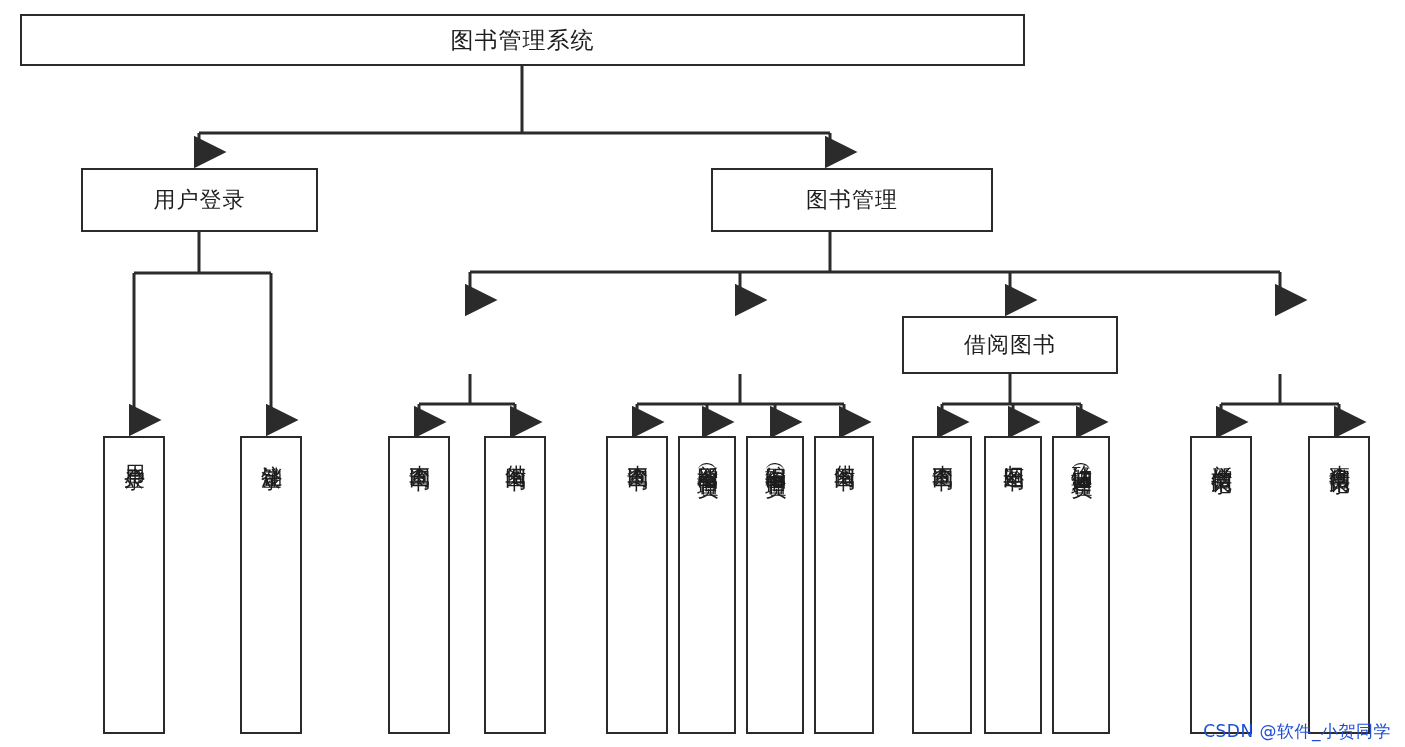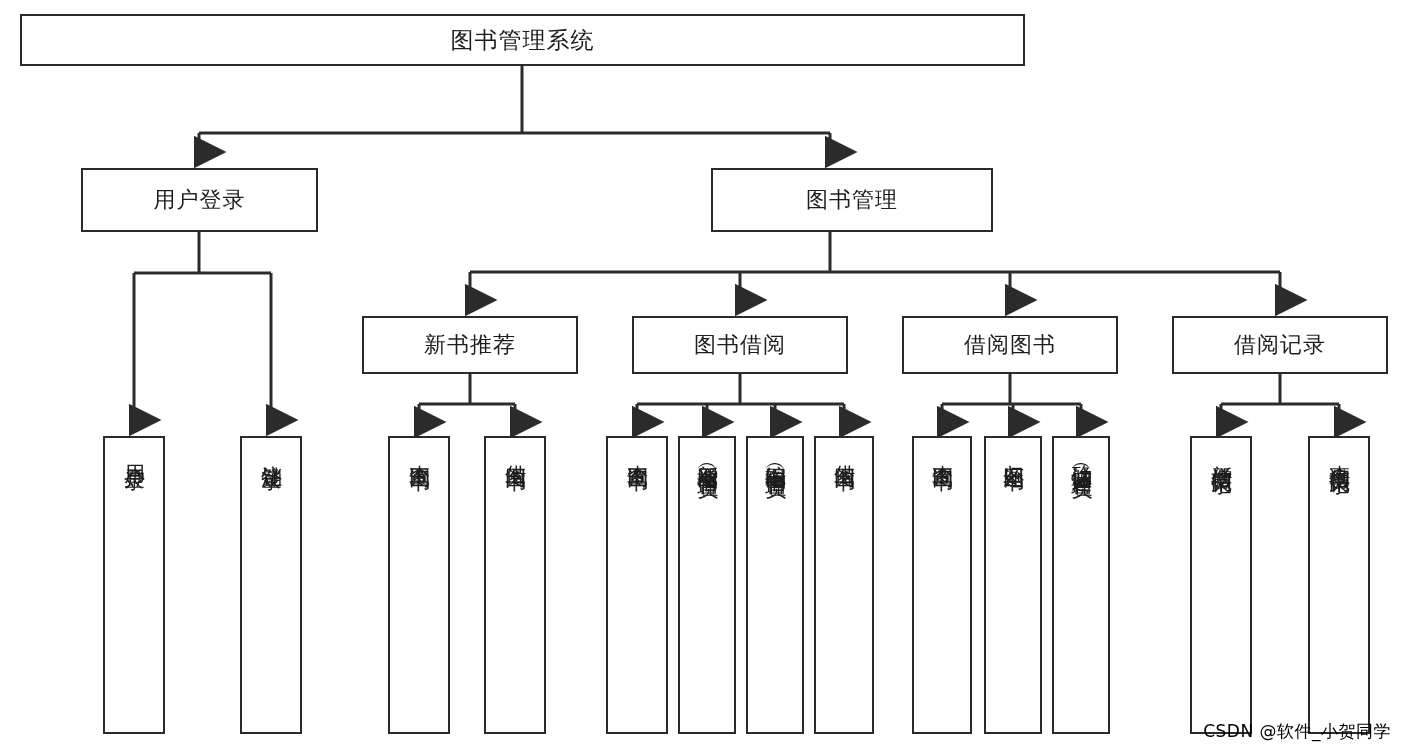--- a/index.html
+++ b/index.html
@@ -52,21 +52,21 @@
     line-height:1.22;
     letter-spacing:2px;
     white-space:normal;
     max-height:270px;
   }
   #watermark{
     position:absolute;
     right:14px;
     bottom:4px;
     font-size:17px;
-    color:#000000;
+    color:#1d4ed8;
     letter-spacing:0.5px;
     z-index:5;
     white-space:nowrap;
   }
 </style>
 </head>
 <body>
 
 <div id="canvas">
 
@@ -124,31 +124,22 @@
     <span class="label">图书管理系统</span>
   </div>
 
   <div class="node lvl2" id="n-l2-0" style="left: 81px; top: 168px; width: 237px; height: 64px;">
     <span class="label">用户登录</span>
   </div>
   <div class="node lvl2" id="n-l2-1" style="left: 711px; top: 168px; width: 282px; height: 64px;">
     <span class="label">图书管理</span>
   </div>
 
-  <div class="node lvl3" id="n-l3-0" style="left: 362px; top: 316px; width: 216px; height: 58px;">
-    <span class="label">新书推荐</span>
-  </div>
-  <div class="node lvl3" id="n-l3-1" style="left: 632px; top: 316px; width: 216px; height: 58px;">
-    <span class="label">图书借阅</span>
-  </div>
   <div class="node lvl3" id="n-l3-2" style="left: 902px; top: 316px; width: 216px; height: 58px;">
     <span class="label">借阅图书</span>
-  </div>
-  <div class="node lvl3" id="n-l3-3" style="left: 1172px; top: 316px; width: 216px; height: 58px;">
-    <span class="label">借阅记录</span>
   </div>
 
   <div class="node leaf" id="n-lf-0" style="left: 103px; top: 436px; width: 62px; height: 298px;">
     <span class="label">用户登录</span>
   </div>
   <div class="node leaf" id="n-lf-1" style="left: 240px; top: 436px; width: 62px; height: 298px;">
     <span class="label">注销登录</span>
   </div>
   <div class="node leaf" id="n-lf-2" style="left: 388px; top: 436px; width: 62px; height: 298px;">
     <span class="label">查询图书</span>

